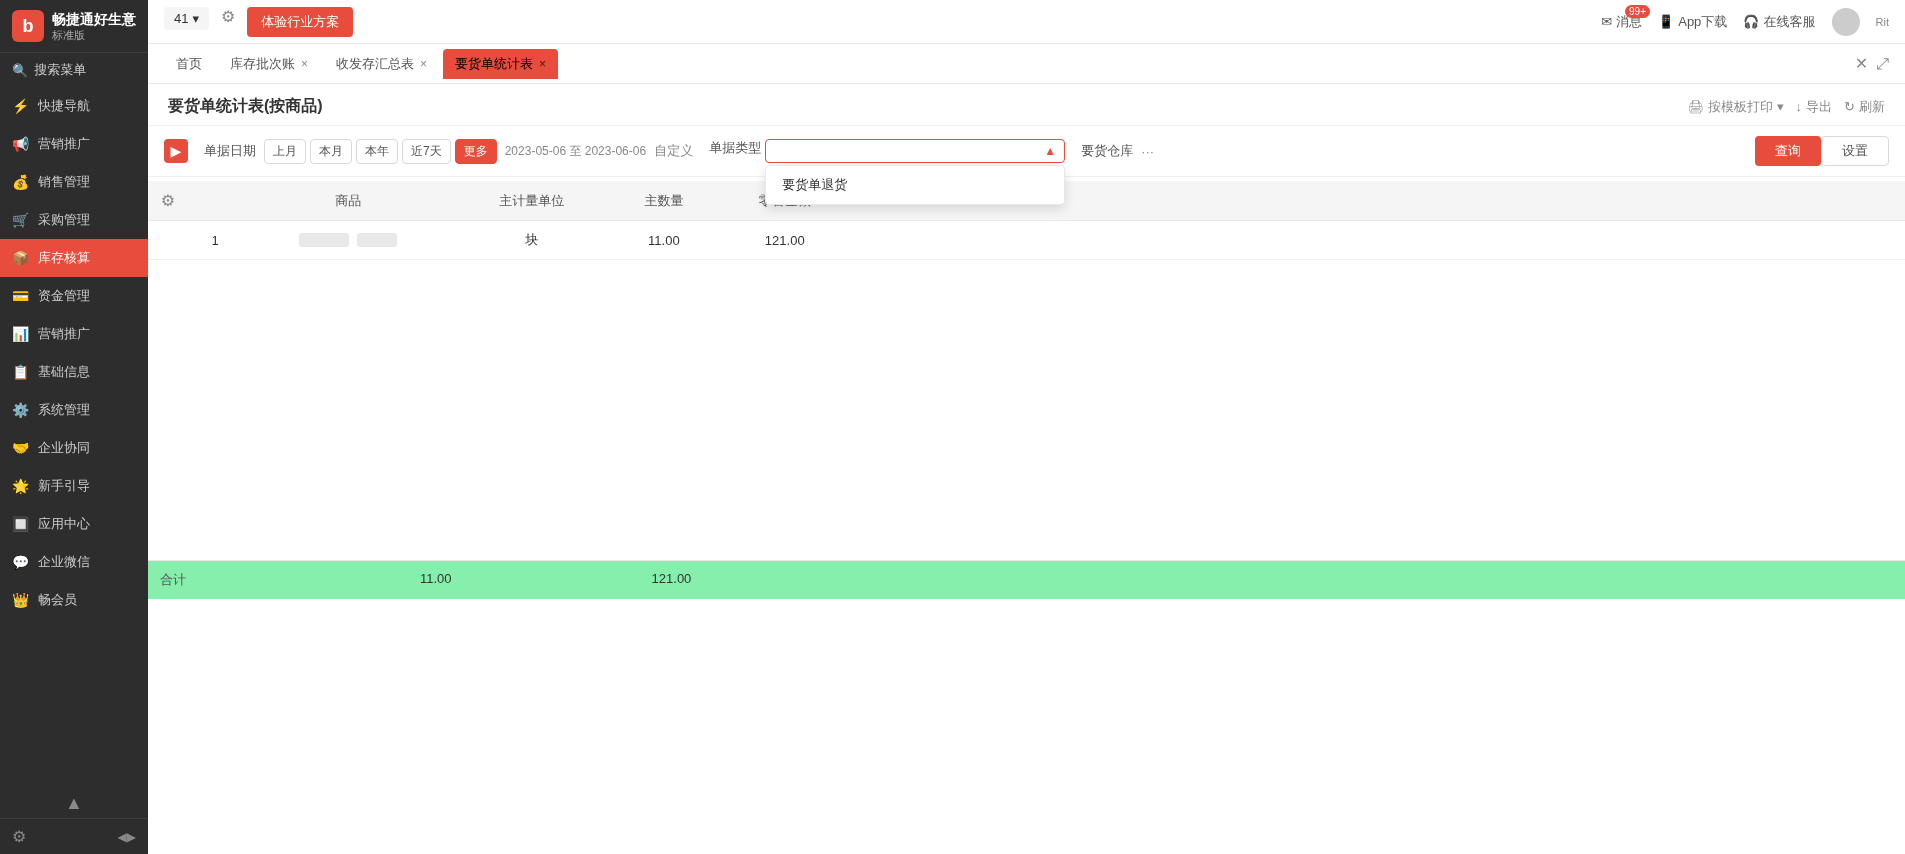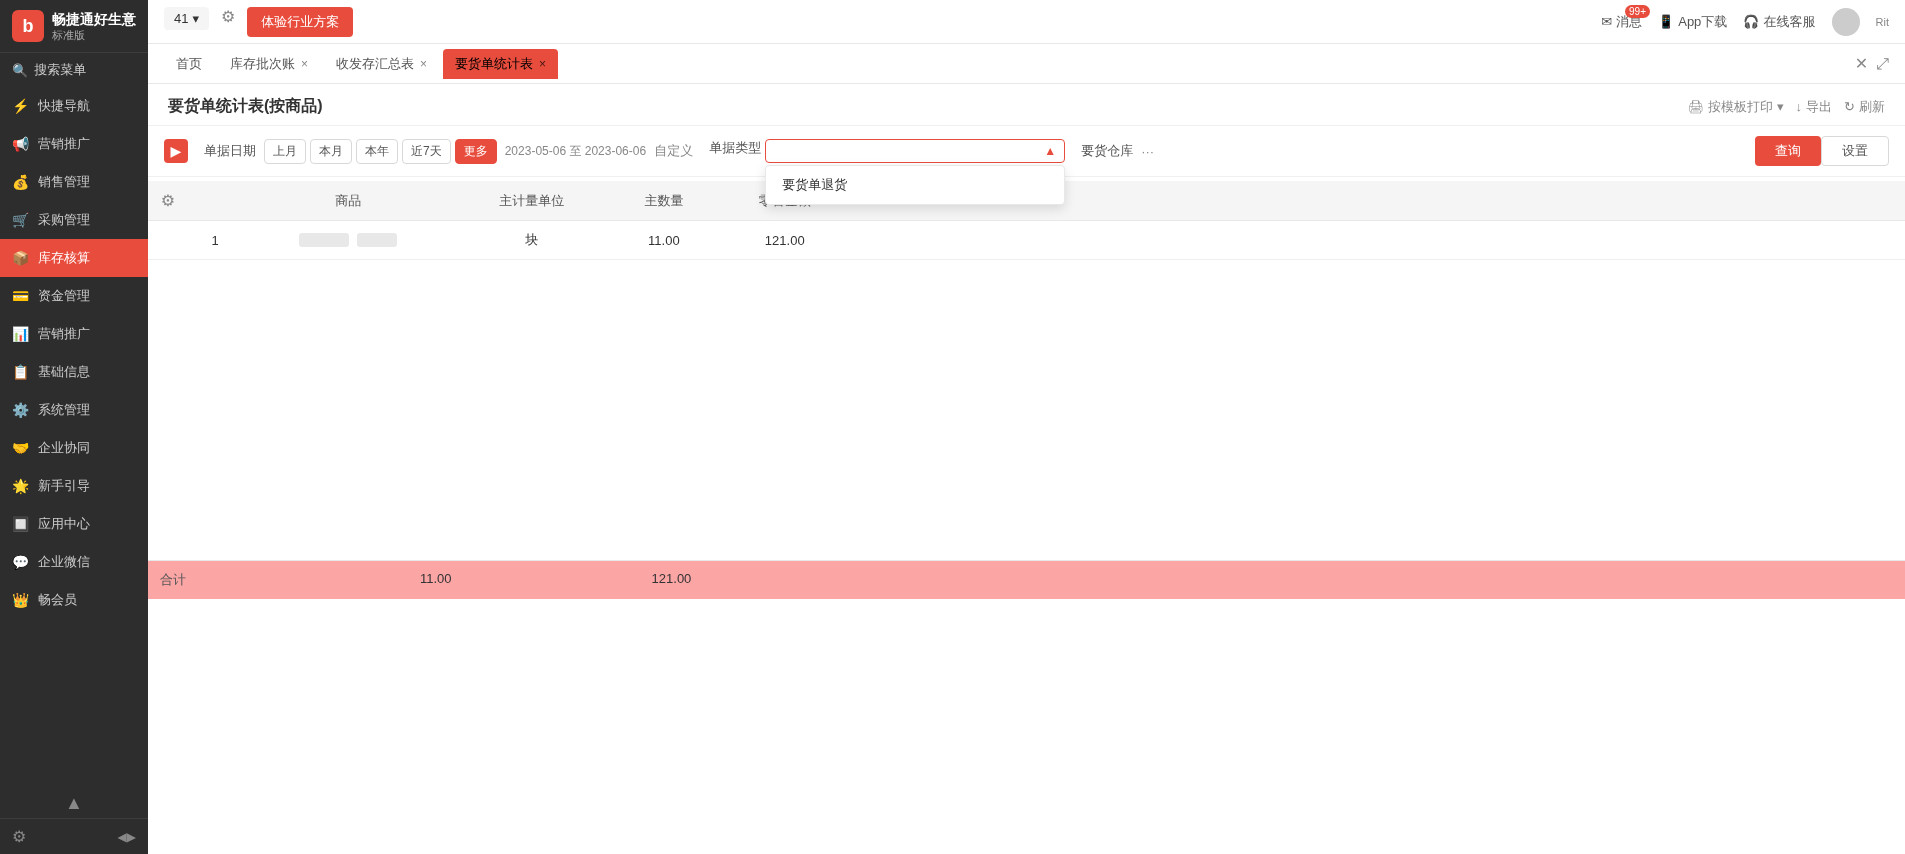--- a/index.html
+++ b/index.html
@@ -414,21 +414,21 @@
       background: #e8e8e8;
       border-radius: 3px;
       display: inline-block;
     }
     .row-number {
       color: #888;
     }
 
     
     .table-footer {
-      background: #fca5a5;
+      background: #86efac;
       border-top: 1px solid #e8e8e8;
       padding: 10px 12px;
       display: flex;
       gap: 200px;
     }
     .footer-label {
       font-size: 13px;
       color: #555;
       min-width: 60px;
     }

